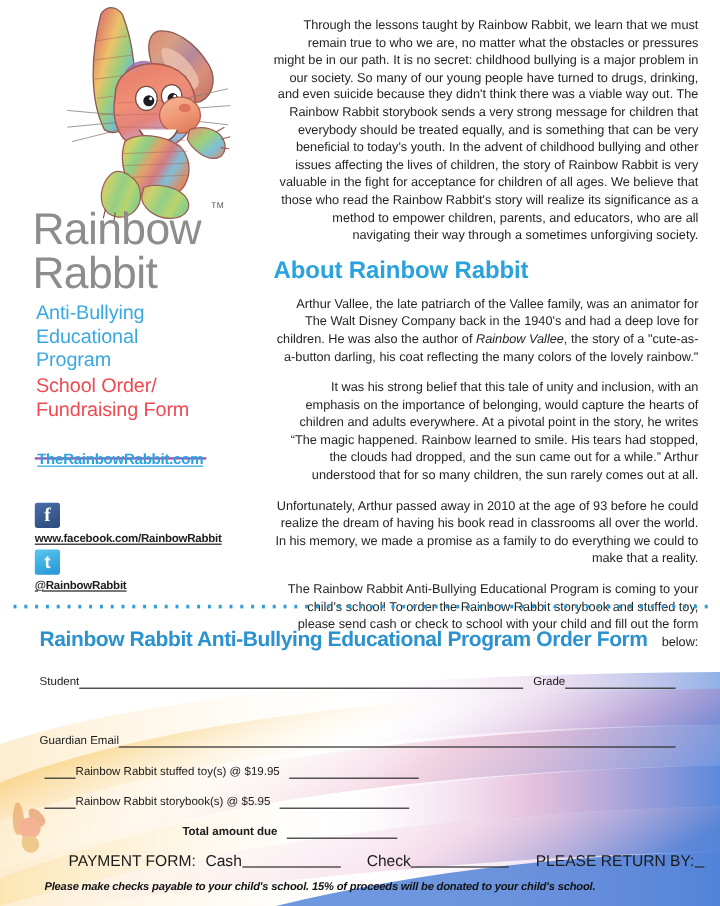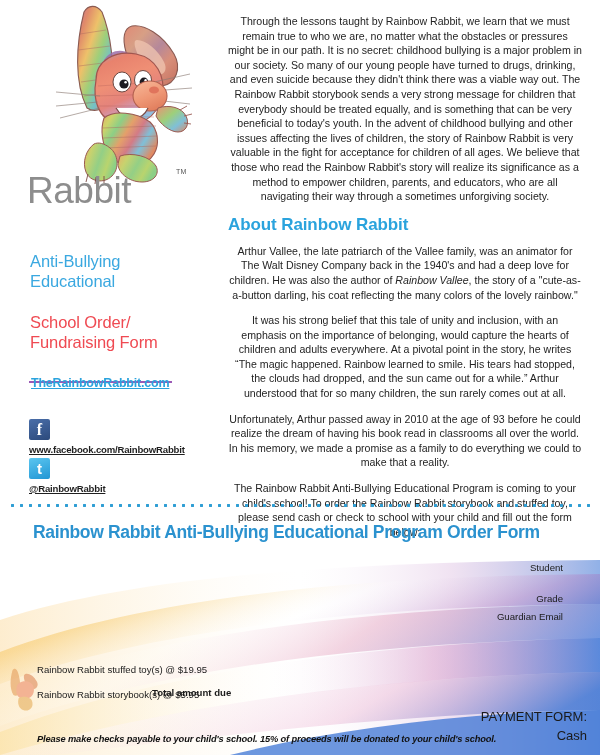--- a/index.html
+++ b/index.html
@@ -42,38 +42,38 @@
     font-size:16px;line-height:21px;text-align:center;}
   .tw-icon{left:29px;top:458px;background:linear-gradient(160deg,#5bc6f0 0%,#2196d4 100%);}
   .tw-icon span{display:block;color:#fff;font-family:"Liberation Sans",sans-serif;font-weight:bold;
     font-size:15px;line-height:21px;text-align:center;}
 
   .fb-text{position:absolute;left:29px;top:444px;font-size:9.6px;font-weight:bold;color:#1f1f1f;letter-spacing:-0.2px;}
   .tw-text{position:absolute;left:29px;top:483px;font-size:9.6px;font-weight:bold;color:#1f1f1f;letter-spacing:-0.2px;}
 
   
   .article{position:absolute;left:228px;top:14px;width:354px;}
-  .article p{margin:0 0 11px 0;font-size:10.6px;line-height:14.6px;color:#242424;text-align:center;}
+  .article p{margin:0 0 11px 0;font-size:10.6px;line-height:14.6px;color:#242424;text-align:right;}
   .article p em{font-style:italic;}
-  .about-h{margin:8px 0 9px 0;font-size:17px;font-weight:bold;color:#2aa3dd;letter-spacing:-0.1px;}
+  .about-h{margin:8px 0 9px 0;font-size:20px;font-weight:bold;color:#2aa3dd;letter-spacing:-0.1px;}
 
   
   .dotted{position:absolute;left:8px;top:504px;width:584px;height:3px;
     background-image:radial-gradient(circle, #2f9ed4 1.4px, rgba(0,0,0,0) 1.6px);
     background-size:9px 3px;background-repeat:repeat-x;}
 
   
   .footer-art{position:absolute;left:0;top:560px;width:600px;height:195px;overflow:hidden;}
 
   
   .form{position:absolute;left:0;top:512px;width:500px;height:243px;}
   .form-title{position:absolute;left:33px;top:10px;font-size:17.5px;font-weight:bold;
     color:#2b92cf;letter-spacing:-0.35px;white-space:nowrap;}
 
-  .frow{position:absolute;display:flex;align-items:flex-end;font-size:9.6px;color:#1a1a1a;flex-direction:column;}
+  .frow{position:absolute;display:flex;align-items:center;font-size:9.6px;color:#1a1a1a;}
   .lbl{white-space:nowrap;line-height:11px;}
   .rule{border-bottom:1px solid #2b2b2b;height:11px;}
 
   .r-student{left:33px;top:50px;width:530px;}
   .r-phone{left:33px;top:74px;width:530px;}
   .r-email{left:33px;top:99px;width:530px;}
   .r-toy{left:37px;top:125px;}
   .r-book{left:37px;top:150px;}
   .r-total{left:152px;top:175px;font-weight:bold;}
   .r-pay{left:33px;top:199px;width:530px;font-size:13px;padding-left:24px;}
@@ -212,26 +212,28 @@
             <path d="M48 170 L46 178"></path>
               <path d="M56 173 L55 180"></path>
               <path d="M64 172 L64 179"></path>
           </g>
         </svg>
       </div>
 
       <div class="tm">TM</div>
 
       <div class="brand">
+        <div>Rainbow</div>
         <div>Rabbit</div>
       </div>
 
       <div class="tagline">
         <div>Anti-Bullying</div>
         <div>Educational</div>
+        <div>Program</div>
       </div>
 
       <div class="formkind">
         <div>School Order/</div>
         <div>Fundraising Form</div>
       </div>
 
       <div class="purple-rule"></div>
 
       <a class="weblink" href="#">TheRainbowRabbit.com</a>

